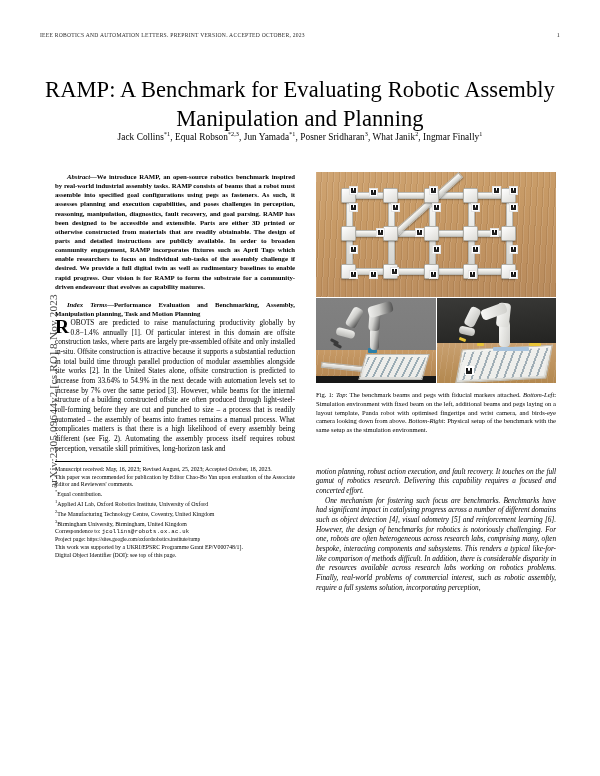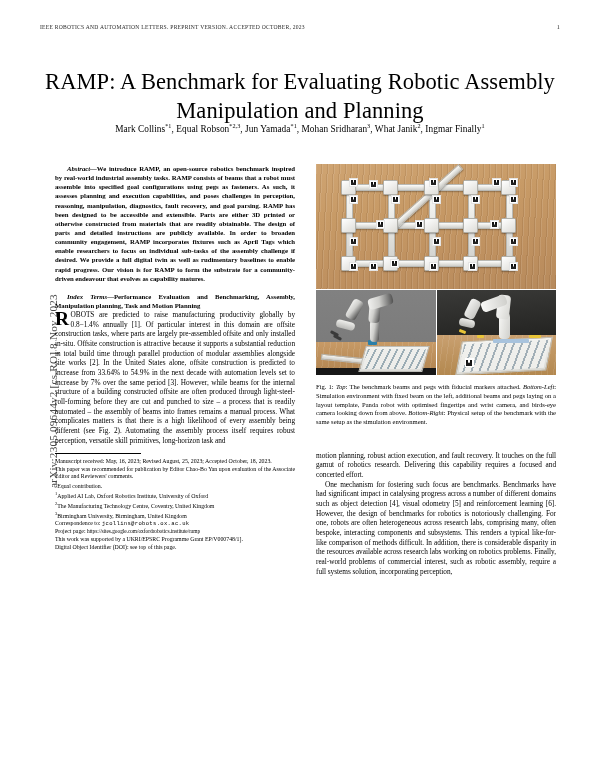--- a/index.html
+++ b/index.html
@@ -30,21 +30,21 @@
     letter-spacing: 0.2px;
     color: #4a4a4a;
     white-space: nowrap;
     text-align: center;
   }
 
   
   .page {
     position: absolute;
     left: 40px;
-    top: 4px;
+    top: 12px;
     width: 520px;
     height: 683px;
   }
 
   .running-head {
     position: absolute;
     left: 0;
     top: 20px;
     width: 520px;
     display: flex;
@@ -196,21 +196,21 @@
 
   .fig-caption {
     font-size: 6.6px;
     line-height: 1.33;
     text-align: justify;
     margin-top: 8px;
     letter-spacing: -0.02px;
   }
   .fig-caption .it { font-style: italic; }
 
-  .right-body { margin-top: 24px; }
+  .right-body { margin-top: 32px; font-style: italic; }
 
   
   
   .wood {
     position: absolute; inset: 0;
     background:
       repeating-linear-gradient(93deg,
         rgba(255,255,255,0.10) 0px, rgba(255,255,255,0.10) 1px,
         rgba(0,0,0,0.00) 1px, rgba(0,0,0,0.00) 5px,
         rgba(90,50,15,0.12) 5px, rgba(90,50,15,0.12) 6px),
@@ -337,21 +337,21 @@
 <div class="page">
 
   <div class="running-head">
     <span class="rh-left">IEEE ROBOTICS AND AUTOMATION LETTERS. PREPRINT VERSION. ACCEPTED OCTOBER, 2023</span>
     <span class="rh-right">1</span>
   </div>
 
   <h1 class="title">RAMP: A Benchmark for Evaluating Robotic Assembly Manipulation and Planning</h1>
 
   <div class="authors">
-    <span>Mark Collins</span><sup>*1</sup>, <span>Equal Robson</span><sup>*2,3</sup>, <span>Jun Yamada</span><sup>*1</sup>, <span>Mohan Sridharan</span><sup>3</sup>, <span>What Janik</span><sup>2</sup>, <span>Ingmar Finally</span><sup>1</sup>
+    <span>Jack Collins</span><sup>*1</sup>, <span>Equal Robson</span><sup>*2,3</sup>, <span>Jun Yamada</span><sup>*1</sup>, <span>Posner Sridharan</span><sup>3</sup>, <span>What Janik</span><sup>2</sup>, <span>Ingmar Finally</span><sup>1</sup>
   </div>
 
   <div class="col-left">
 
     <p class="abstract"><span class="lead">Abstract</span><span>—We introduce RAMP, an open-source robotics benchmark inspired by real-world industrial assembly tasks. RAMP consists of beams that a robot must assemble into specified goal configurations using pegs as fasteners. As such, it assesses planning and execution capabilities, and poses challenges in perception, reasoning, manipulation, diagnostics, fault recovery, and goal parsing. RAMP has been designed to be accessible and extensible. Parts are either 3D printed or otherwise constructed from materials that are readily obtainable. The design of parts and detailed instructions are publicly available. In order to broaden community engagement, RAMP incorporates fixtures such as April Tags which enable researchers to focus on individual sub-tasks of the assembly challenge if desired. We provide a full digital twin as well as rudimentary baselines to enable rapid progress. Our vision is for RAMP to form the substrate for a community-driven endeavour that evolves as capability matures.</span></p>
 
     <p class="indexterms"><span class="lead">Index Terms</span><span>—Performance Evaluation and Benchmarking, Assembly, Manipulation planning, Task and Motion Planning</span></p>
 
 
     <p class="dropcap-par"><span class="dropcap">R</span><span class="smallcapsword">OBOTS</span><span> are predicted to raise manufacturing productivity globally by 0.8−1.4% annually [1]. Of particular interest in this domain are offsite construction tasks, where parts are largely pre-assembled offsite and only installed in-situ. Offsite construction is attractive because it supports a substantial reduction in total build time through parallel production of modular assemblies alongside site works [2]. In the United States alone, offsite construction is predicted to increase from 33.64% to 54.9% in the next decade with automation levels set to increase by 7% over the same period [3]. However, while beams for the internal structure of a building constructed offsite are often produced through light-steel-roll-forming before they are cut and punched to size – a process that is readily automated – the assembly of beams into frames remains a manual process. What complicates matters is that there is a high likelihood of every assembly being different (see Fig. 2). Automating the assembly process itself requires robust perception, versatile skill primitives, long-horizon task and</span></p>

